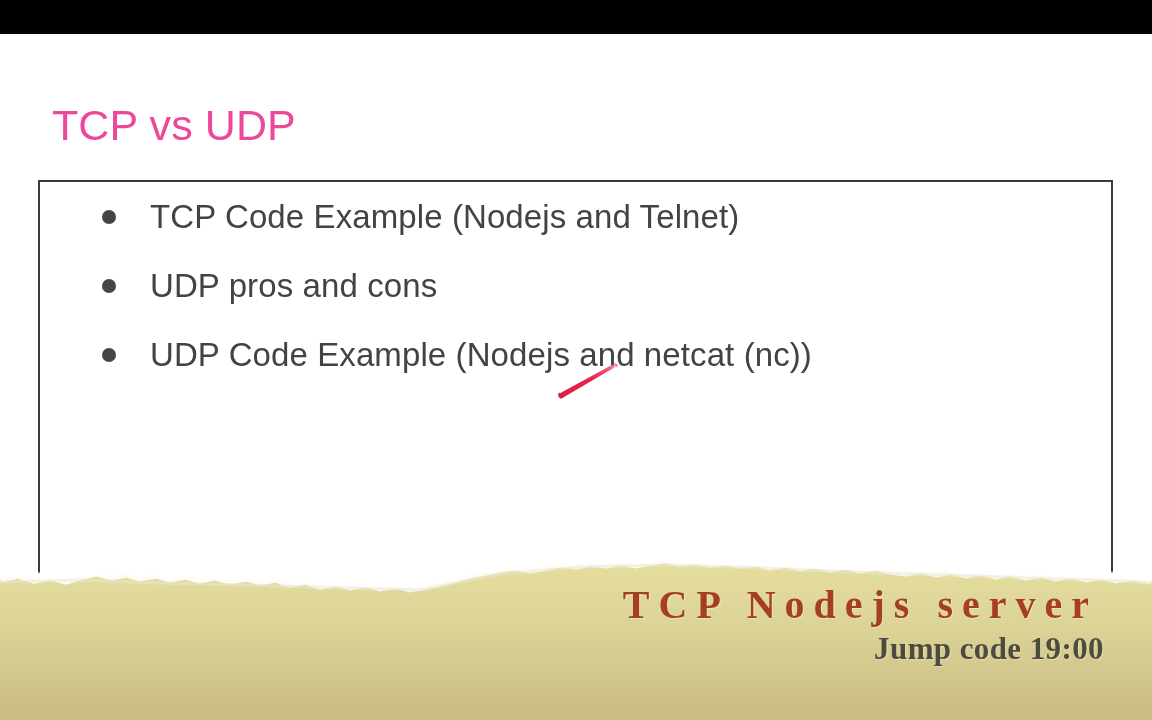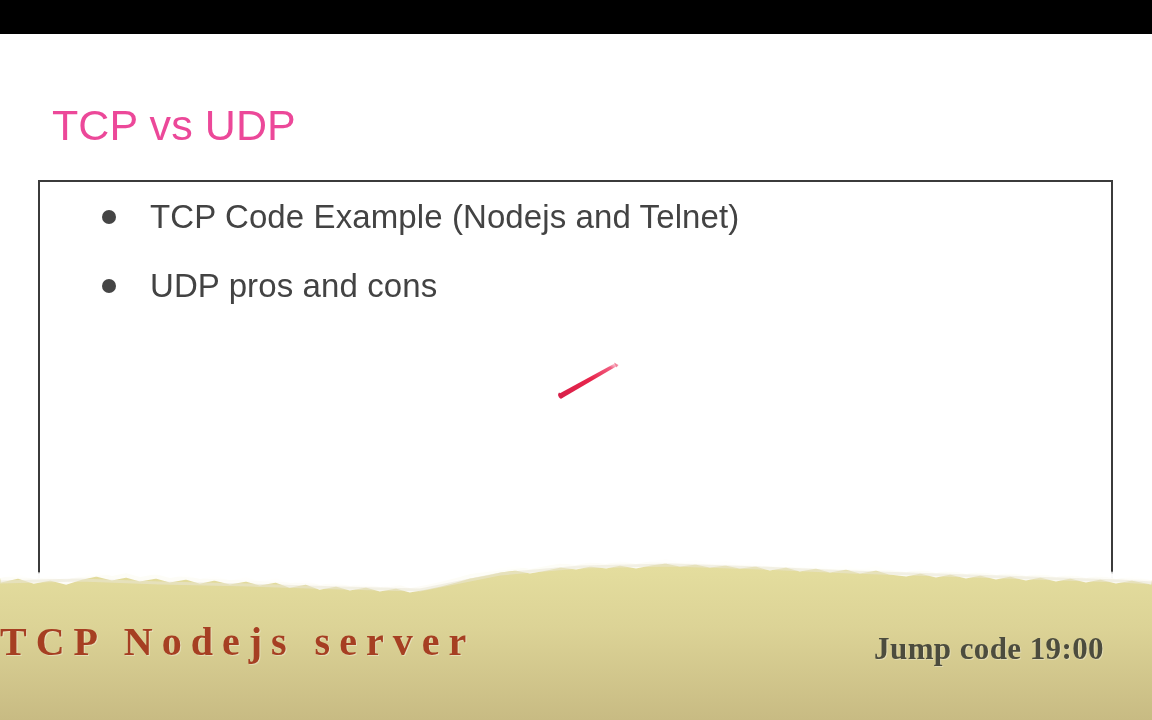--- a/index.html
+++ b/index.html
@@ -130,30 +130,29 @@
     left: 0; top: 0;
     width: 1152px;
     height: 168px;
   }
 
   .banner-title {
     position: absolute;
     left: 0;
     top: 30px;
     width: 1098px;
-    text-align: left;
+    text-align: right;
     font-family: "Liberation Serif", "DejaVu Serif", serif;
     font-size: 40px;
     line-height: 46px;
     font-weight: 700;
     color: #A63F22;
     letter-spacing: 9px;
     text-shadow: 1px 1px 0 rgba(255,255,255,0.35);
     white-space: nowrap;
-    margin-top: 37px;
   }
 
   .banner-subtitle {
     position: absolute;
     left: 0;
     top: 79px;
     width: 1096px;
     text-align: right;
     font-family: "Liberation Serif", "DejaVu Serif", serif;
     font-size: 31px;
@@ -184,20 +183,24 @@
         <div class="bullet-row">
           <span class="bullet-dot"></span>
           <span class="bullet-text">TCP Code Example (Nodejs and Telnet)</span>
         </div>
 
         <div class="bullet-row">
           <span class="bullet-dot"></span>
           <span class="bullet-text">UDP pros and cons</span>
         </div>
 
+        <div class="bullet-row">
+          <span class="bullet-dot"></span>
+          <span class="bullet-text">UDP Code Example (Nodejs and netcat (nc))</span>
+        </div>
 
       </div>
     </div>
 
     <svg class="annotation-stroke" viewBox="0 0 100 70">
       <defs>
         <linearGradient id="penFade" x1="0" y1="1" x2="1" y2="0">
           <stop offset="0%" stop-color="#D8204A" stop-opacity="1"></stop>
           <stop offset="55%" stop-color="#E8254B" stop-opacity="1"></stop>
           <stop offset="88%" stop-color="#EE4069" stop-opacity="0.85"></stop>

